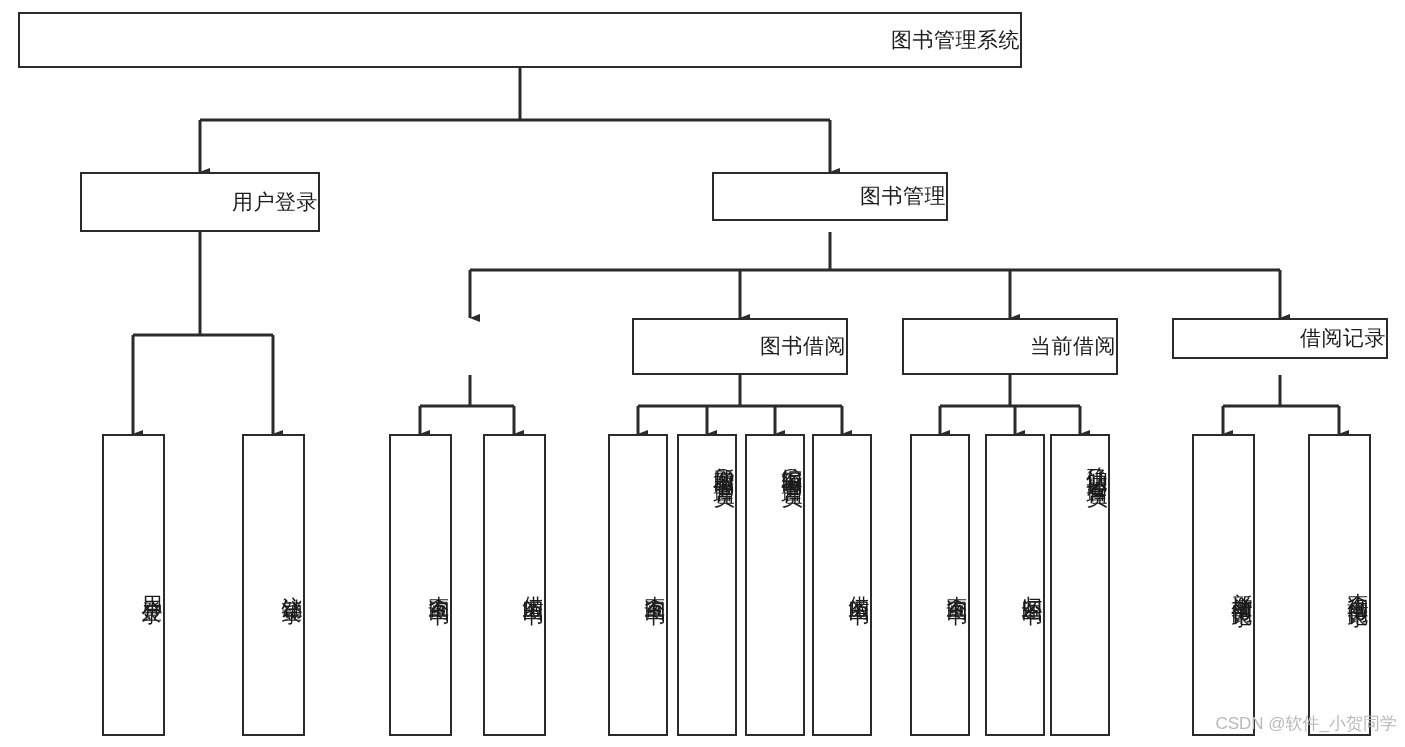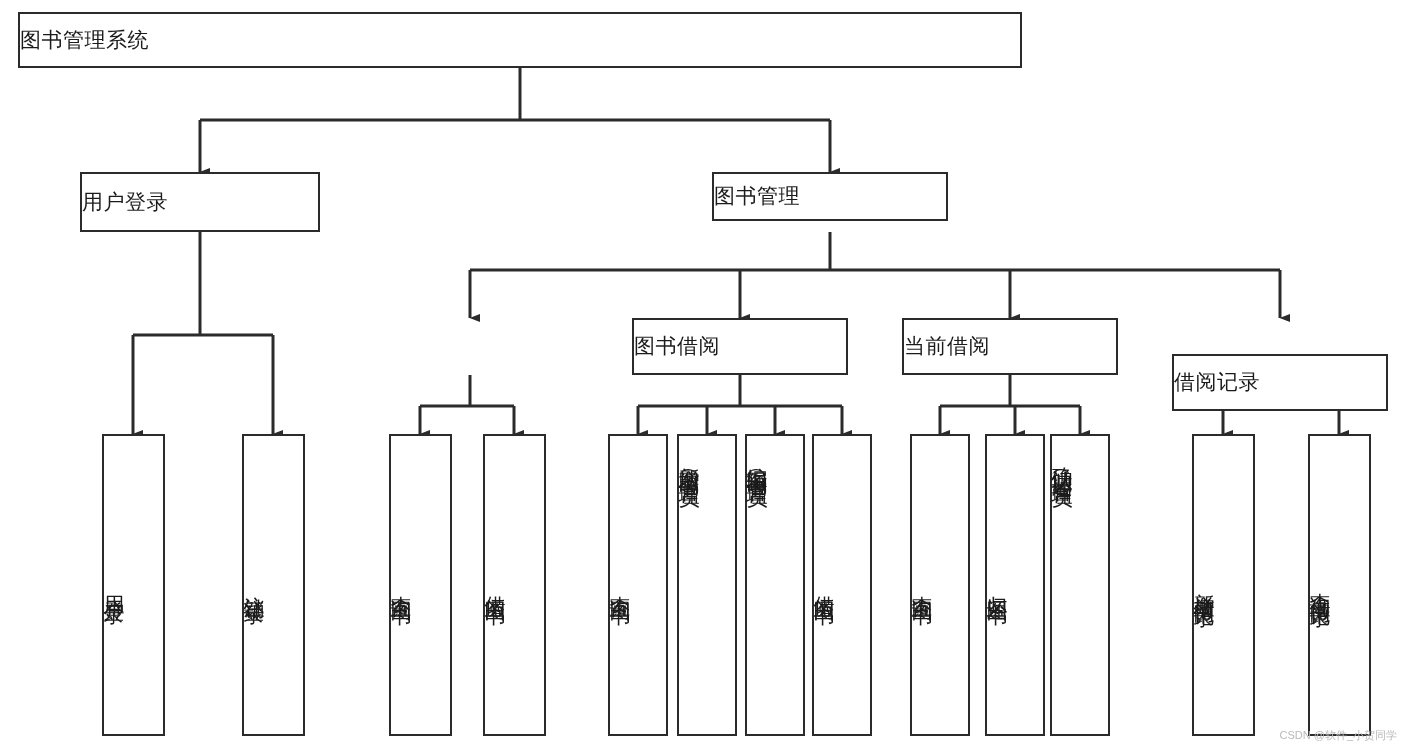--- a/index.html
+++ b/index.html
@@ -25,21 +25,21 @@
     height: 747px;
   }
   .node {
     position: absolute;
     box-sizing: border-box;
     border: 2px solid #2b2b2b;
     background: #ffffff;
     color: #1b1b1b;
     display: flex;
     align-items: center;
-    justify-content: flex-start;
+    justify-content: flex-end;
     z-index: 2;
   }
   .node .label {
     display: block;
     text-align: center;
     line-height: 1.18;
     letter-spacing: 0.5px;
   }
   .node.horiz .label {
     font-size: 21px;
@@ -56,22 +56,22 @@
     line-height: 1;
     white-space: nowrap;
   }
   .node.vert.mid {
     align-items: center;
     padding-top: 0;
   }
   .watermark {
     position: absolute;
     right: 8px;
-    bottom: 4px;
-    font-size: 11px;
+    bottom: 12px;
+    font-size: 17px;
     color: #b9b9b9;
     white-space: nowrap;
     z-index: 5;
   }
 </style>
 </head>
 <body>
 
 <div id="canvas">
 
@@ -135,21 +135,21 @@
   <div class="node horiz" style="left:712px; top:172px; width:236px; height:49px;">
     <span class="label">图书管理</span>
   </div>
 
   <div class="node horiz" style="left:902px; top:318px; width:216px; height:57px;">
     <span class="label">当前借阅</span>
   </div>
   <div class="node horiz" style="left:632px; top:318px; width:216px; height:57px;">
     <span class="label">图书借阅</span>
   </div>
-  <div class="node horiz" style="left:1172px; top:318px; width:216px; height:57px;margin-top:36px;">
+  <div class="node horiz" style="left:1172px; top:318px; width:216px; height:41px;">
     <span class="label">借阅记录</span>
   </div>
 
   <div class="node vert mid" style="left:102px; top:434px; width:63px; height:302px;">
     <span class="label">用户登录</span>
   </div>
   <div class="node vert mid" style="left:242px; top:434px; width:63px; height:302px;">
     <span class="label">注销登录</span>
   </div>
 

